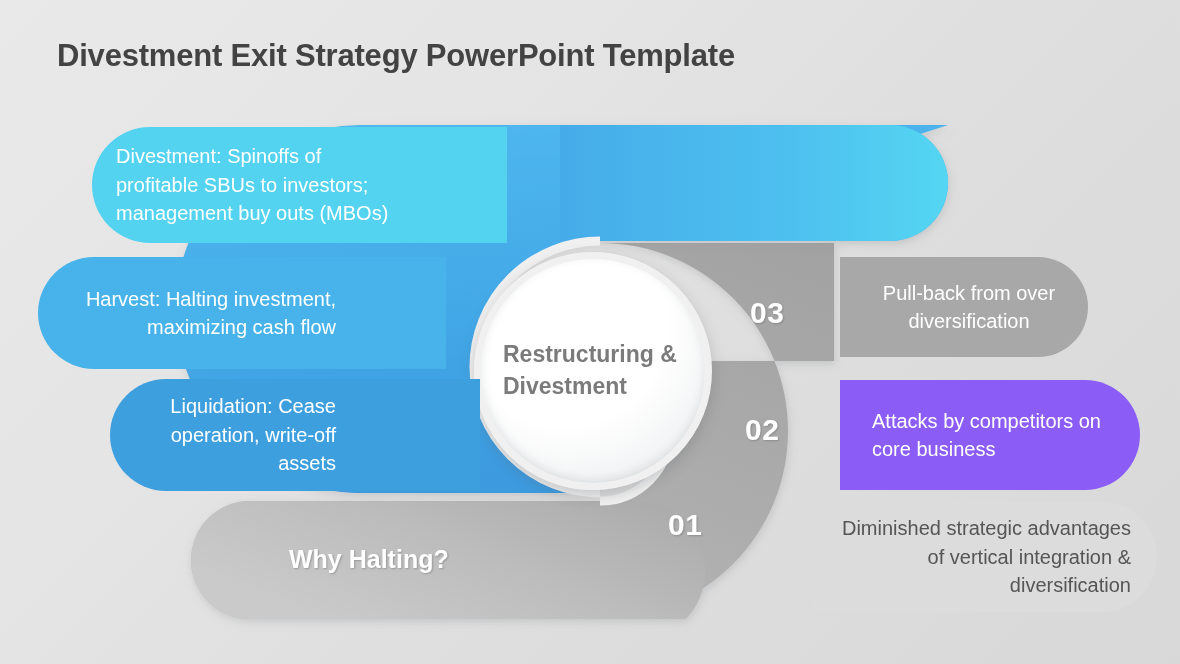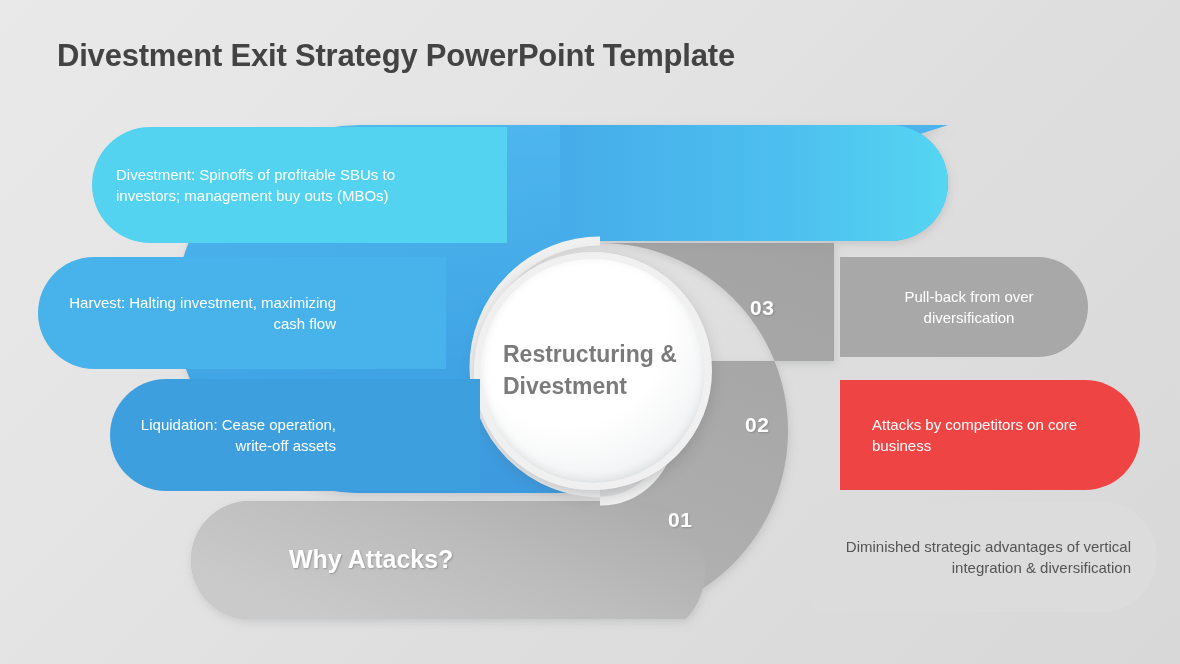--- a/index.html
+++ b/index.html
@@ -44,21 +44,21 @@
     height: 664px;
   }
 
   
   .pill {
     position: absolute;
     display: flex;
     align-items: center;
     padding: 14px 26px;
     color: #ffffff;
-    font-size: 15px;
+    font-size: 20px;
     line-height: 1.42;
   }
 
   #pill-divestment {
     left: 92px;  top: 127px;  width: 415px; height: 116px;
     background: #53d3f0;
     border-radius: 58px 0 0 58px;
     text-align: left;
     justify-content: flex-start;
     padding-left: 24px;
@@ -90,21 +90,21 @@
     left: 840px; top: 257px; width: 248px; height: 100px;
     background: #a8a8a8;
     border-radius: 0 50px 50px 0;
     text-align: center;
     justify-content: flex-start;
     padding-left: 32px; padding-right: 22px;
   }
 
   #pill-attacks {
     left: 840px; top: 380px; width: 300px; height: 110px;
-    background: #ef4444;
+    background: #8b5cf6;
     border-radius: 0 55px 55px 0;
     text-align: left;
     justify-content: flex-start;
     padding-left: 32px; padding-right: 22px;
   }
 
   #pill-diminished {
     left: 812px; top: 502px; width: 345px; height: 110px;
     background: #dcdcdc;
     border-radius: 0 55px 55px 0;
@@ -124,21 +124,21 @@
   }
 
   #header-exit-strategies { left: 686px; top: 168px; }
   #header-why-divest      { left: 289px; top: 545px; }
 
   
   .step-num {
     position: absolute;
     color: #ffffff;
     font-weight: bold;
-    font-size: 21px;
+    font-size: 30px;
     text-shadow: 1px 1px 2px rgba(0,0,0,0.18);
     letter-spacing: 0.5px;
   }
 
   #num-blue-01 { left: 463px; top: 198px; }
   #num-blue-02 { left: 385px; top: 296px; }
   #num-blue-03 { left: 392px; top: 416px; }
 
   #num-gray-03 { left: 750px; top: 296px; }
   #num-gray-02 { left: 745px; top: 413px; }
@@ -251,21 +251,21 @@
       <path d="M 600,241 A 126,126 0 0 0 600,493"></path>
       <path d="M 600,361 A 70,70 0 0 1 600,501"></path>
     </g>
   </svg>
 
   <div id="center-circle">
     <div id="center-label">Restructuring &amp; Divestment</div>
   </div>
 
 
-  <div class="arc-header" id="header-why-divest">Why Attacks?</div>
+  <div class="arc-header" id="header-why-divest">Why Halting?</div>
 
   <div class="step-num" id="num-blue-01">01</div>
   <div class="step-num" id="num-blue-02">02</div>
   <div class="step-num" id="num-blue-03">03</div>
 
   <div class="step-num" id="num-gray-03">03</div>
   <div class="step-num" id="num-gray-02">02</div>
   <div class="step-num" id="num-gray-01">01</div>
 
   <div class="pill" id="pill-divestment">

